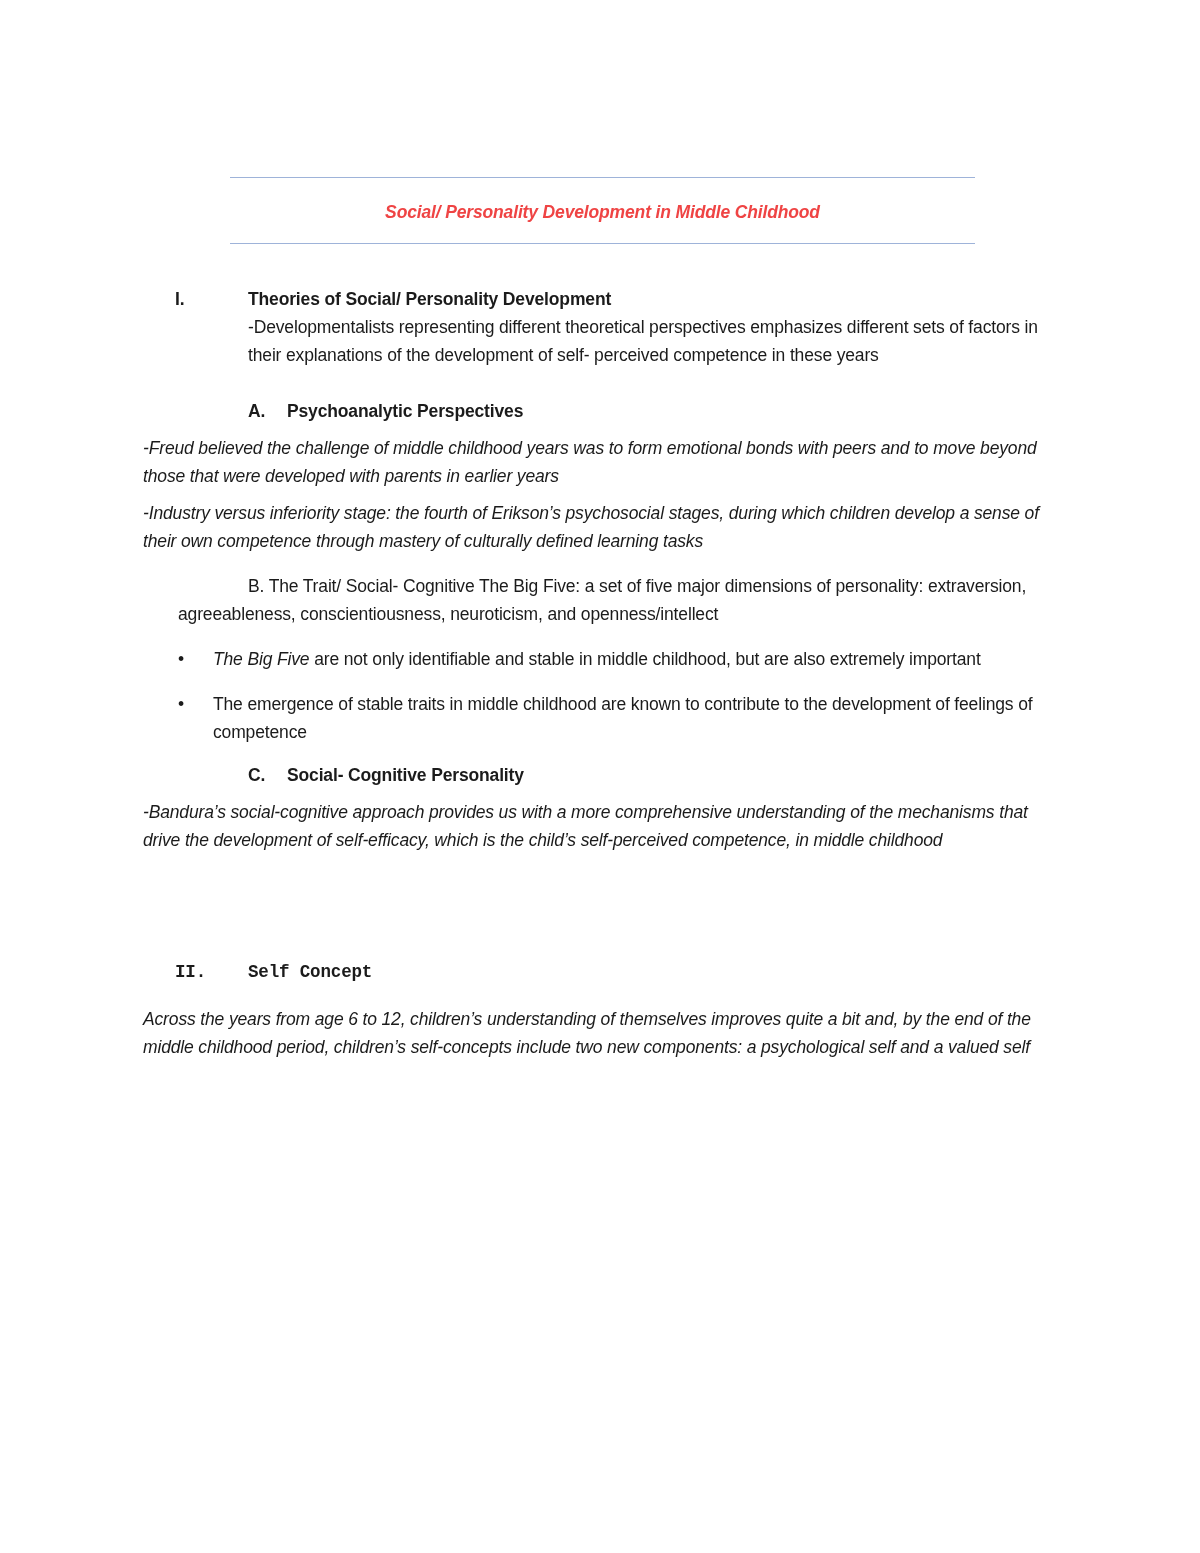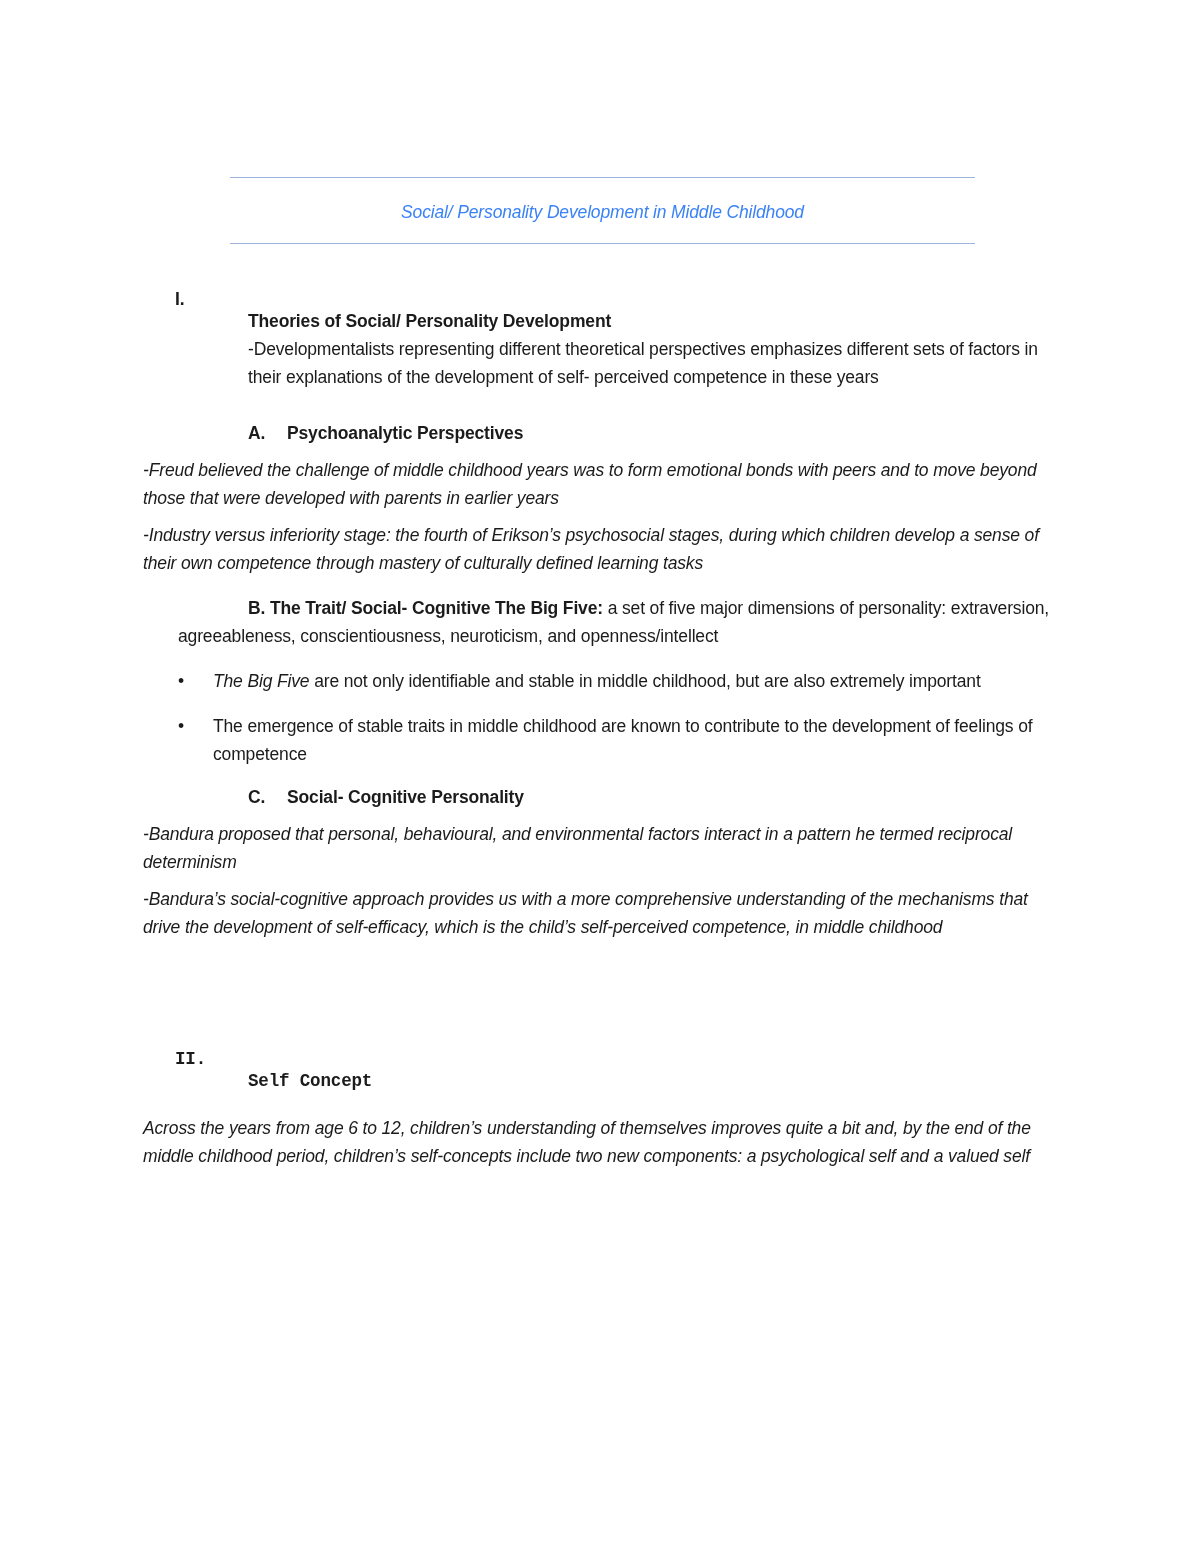--- a/index.html
+++ b/index.html
@@ -27,35 +27,35 @@
   .title-wrap {
     margin: 177px 0 0 87px;
     width: 745px;
     border-top: 1px solid #9eb3d9;
     border-bottom: 1px solid #9eb3d9;
     padding: 20px 0 17px;
     text-align: center;
   }
   .doc-title {
     font-style: italic;
-    font-weight: 400;
-    color: #3b82f6;
+    font-weight: 700;
+    color: #ef4444;
   }
 
   
   .section-num-block {
     display: flex;
     margin: 41px 0 0 32px;
   }
   .section-num-block .num {
     flex: none;
     width: 73px;
     font-weight: 700;
   }
-  .section-num-block .h-body { flex: 1; margin-top: 22px; }
+  .section-num-block .h-body { flex: 1; }
   .h-text { font-weight: 700; }
   .tight { margin: 0; }
 
   
   .sub-heading {
     display: flex;
     font-weight: 700;
     margin: 28px 0 0 105px;
   }
   .sub-heading .sub-num {
@@ -67,21 +67,21 @@
   .para {
     margin: 9px 0 0 0;
     font-style: italic;
   }
 
   
   .b-para {
     margin: 17px 0 0 35px;
     text-indent: 70px;
   }
-  .b-para .bold { font-weight: 700; text-align: right; }
+  .b-para .bold { font-weight: 400; text-align: right; }
 
   
   .bullet-item {
     display: flex;
     margin: 17px 0 0 35px;
   }
   .bullet-marker {
     flex: none;
     width: 35px;
   }
@@ -125,21 +125,20 @@
   <div class="bullet-item">
     <span class="bullet-marker">•</span>
     <span class="bullet-text">The emergence of stable traits in middle childhood are known to contribute to the development of feelings of competence</span>
   </div>
 
 
   <div class="sub-heading" style="margin-top:15px;">
     <span class="sub-num">C.</span>
     <span>Social- Cognitive Personality</span>
   </div>
-  <p class="para">-Bandura proposed that personal, behavioural, and environmental factors interact in a pattern he termed reciprocal determinism</p>
   <p class="para">-Bandura’s social-cognitive approach provides us with a more comprehensive understanding of the mechanisms that drive the development of self-efficacy, which is the child’s self-perceived competence, in middle childhood</p>
 
   <div class="section-num-block section-ii">
     <span class="num">II.</span>
     <div class="h-body">
       <div class="h-text">Self Concept</div>
     </div>
   </div>
   <p class="para" style="margin-top:19px;">Across the years from age 6 to 12, children’s understanding of themselves improves quite a bit and, by the end of the middle childhood period, children’s self-concepts include two new components: a psychological self and a valued self</p>
 

